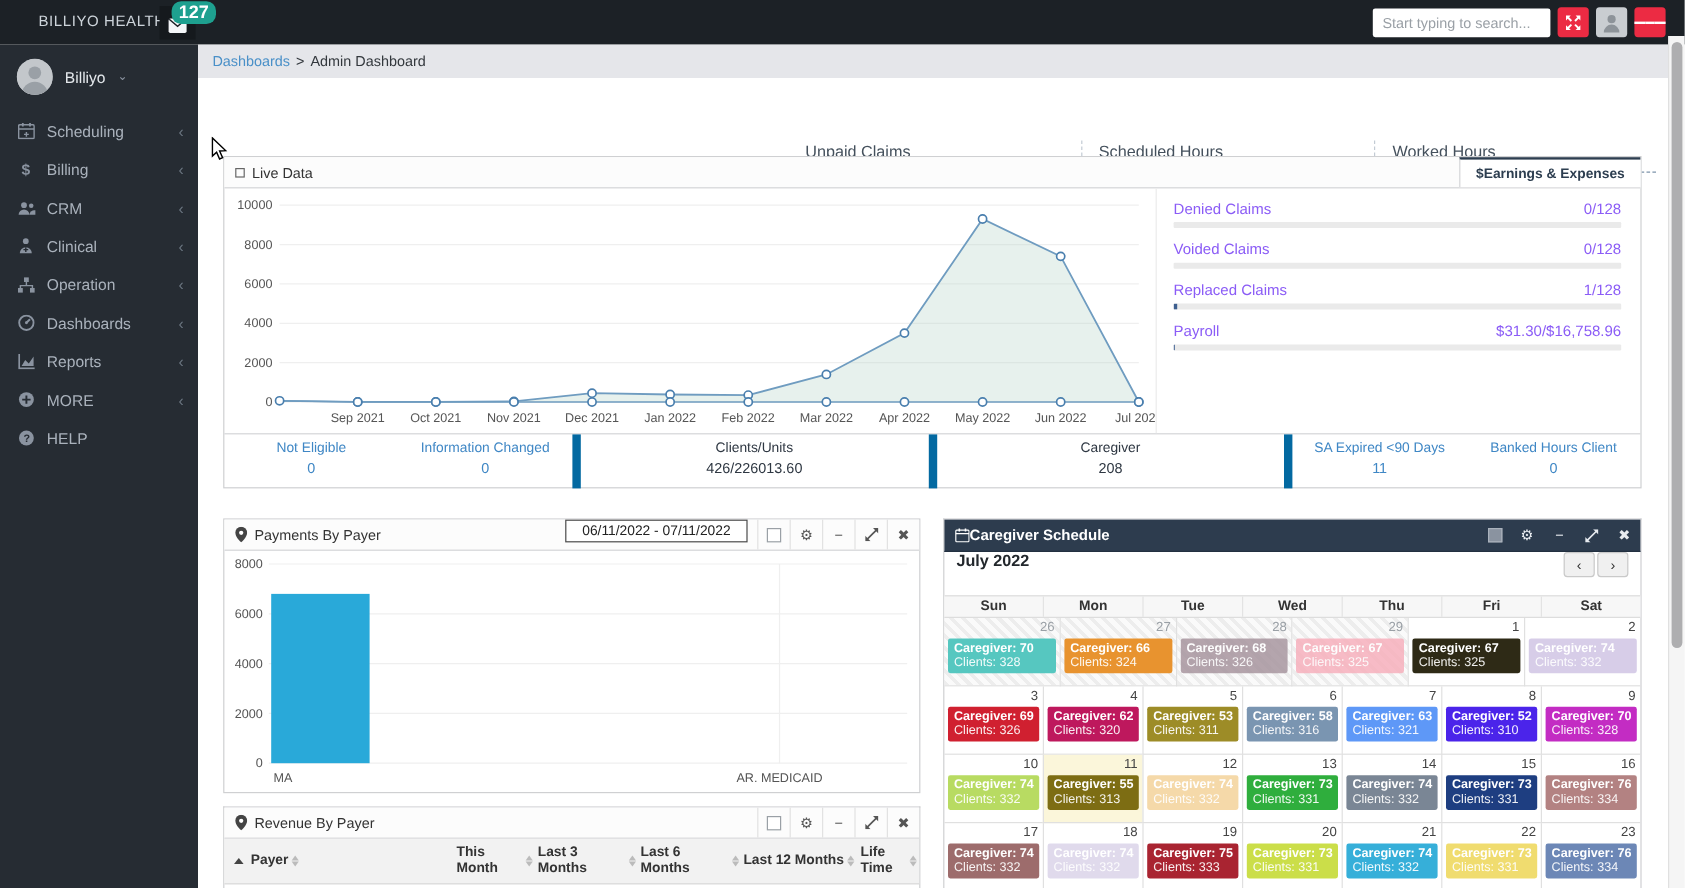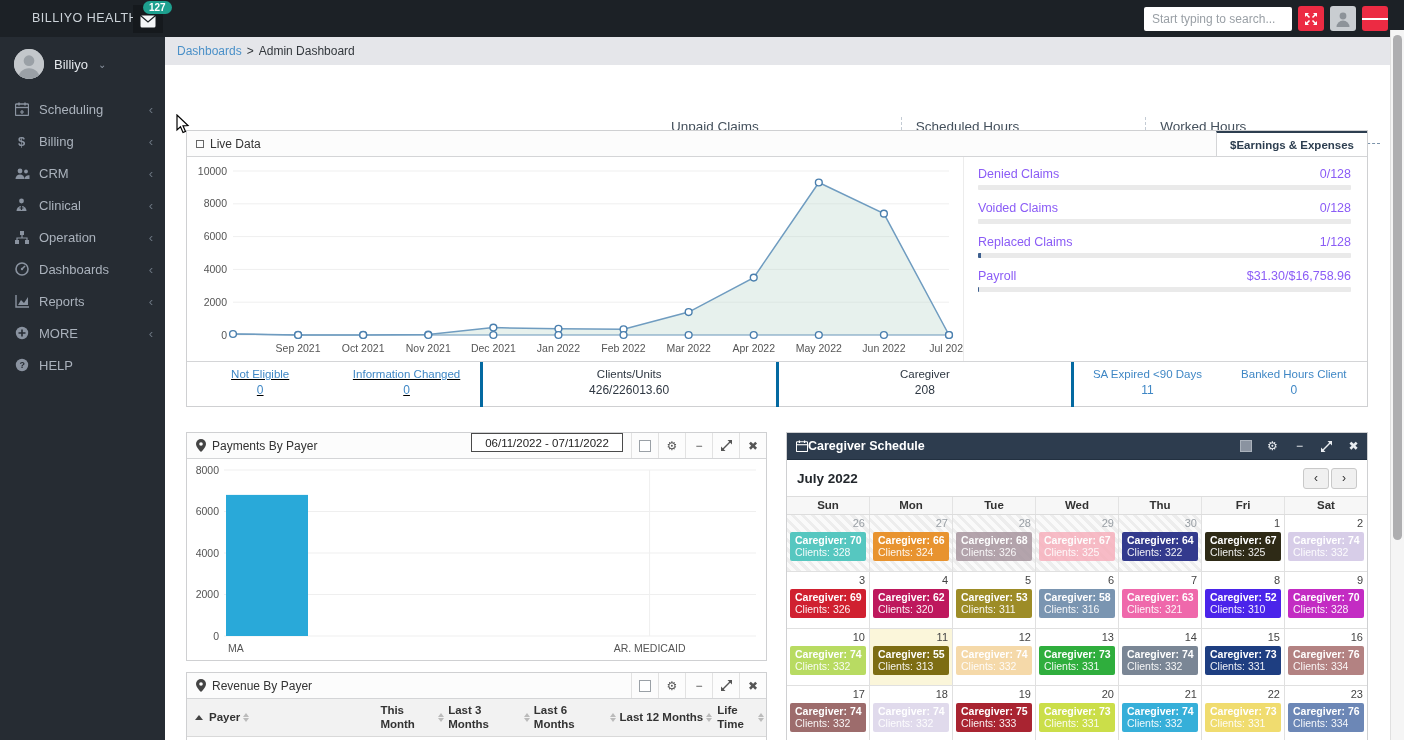--- a/index.html
+++ b/index.html
@@ -3,21 +3,21 @@
 <meta charset="utf-8">
 <style>
   * { margin:0; padding:0; box-sizing:border-box; }
   html,body { width:1404px; height:740px; overflow:hidden; }
   body { font-family:"Liberation Sans","DejaVu Sans",sans-serif; background:#fff; position:relative; }
 
   
   .topbar { position:absolute; left:0; top:0; width:1404px; height:37px; background:#1c2126; z-index:30; }
   .brand { position:absolute; left:32px; top:11px; color:#cdd4da; font-size:12.5px; letter-spacing:.5px; }
   .notif-btn { position:absolute; left:133px; top:5px; width:30px; height:28px; background:#15191d; border:none; cursor:pointer; }
-  .notif-badge { position:absolute; left:10px; top:-4px; background:#1ea08f; color:#fff; font-size:10px; font-weight:bold; padding:1px 6px; border-radius:8px; }
+  .notif-badge { position:absolute; left:10px; top:-4px; background:#1ea08f; color:#fff; font-size:15px; font-weight:bold; padding:1px 6px; border-radius:8px; }
   .tb-right { position:absolute; right:16px; top:6px; display:flex; gap:6px; align-items:center; }
   .search-input { width:148px; height:24px; border:none; border-radius:2px; padding:0 8px; font-size:12px; color:#333; background:#fff; font-family:inherit; }
   .search-input::placeholder { color:#9aa0a6; }
   .tb-btn { width:26px; height:25px; border:none; border-radius:3px; cursor:pointer; display:flex; align-items:center; justify-content:center; }
   .tb-btn.red { background:#ec2b43; }
   .tb-btn.avatar { background:#c9cdd1; }
   .hamburger span { display:block; width:14px; height:2px; background:#fff; margin:2px auto; }
 
   
   .sidebar { position:absolute; left:0; top:37px; width:165px; height:703px; background:#262c33; z-index:20; }
@@ -60,22 +60,22 @@
   #live-panel { left:21px; top:65px; width:1182px; height:277px; }
   .live-tab { margin-left:auto; align-self:stretch; display:flex; align-items:center; padding:0 13px; background:#fff; border-left:1px solid #d4d5d7; border-top:2px solid #2d3e50; font-weight:bold; font-size:11.5px; color:#2d3e50; cursor:pointer; }
   .live-body { display:flex; height:204px; }
   .chart-box { width:776px; padding:4px 0 0 6px; }
   .claims-box { flex:1; border-left:1px solid #ececec; padding:10px 16px 0 14px; }
   .claim-row { margin-bottom:11px; }
   .claim-top { display:flex; justify-content:space-between; font-size:12.5px; color:#8b5cf6; margin-bottom:4px; }
   .claim-bar { height:5px; background:#eaeaea; border-radius:1px; overflow:hidden; }
   .claim-fill { height:100%; background:#3d5f8f; }
   .live-footer { height:46px; border-top:1px solid #d4d5d7; display:flex; }
-  .lf-cell { flex:1; border-left:3px solid #0369a1; display:flex; }
-  .lf-cell:first-child { border-left:none;text-decoration:underline; }
+  .lf-cell { flex:1; border-left:7px solid #0369a1; display:flex; }
+  .lf-cell:first-child { border-left:none; }
   .lf-item { flex:1; text-align:center; padding-top:6px; }
   .lf-label { font-size:11.5px; }
   .lf-value { font-size:12px; margin-top:3px; }
   .lf-link { color:#3f87c5; }
   .lf-dark { color:#2e3742; }
 
   
   #payments-panel { left:21px; top:367px; width:581px; height:229px; }
   .date-input { width:152px; height:19px; border:1px solid #4a4a4a; font-size:11.5px; text-align:center; color:#222; font-family:inherit; margin-right:8px; }
 
@@ -87,21 +87,21 @@
   .sort-glyph i { width:0; height:0; border-left:3.5px solid transparent; border-right:3.5px solid transparent; }
   .sort-glyph i.up { border-bottom:4px solid #bbb; }
   .sort-glyph i.dn { border-top:4px solid #bbb; }
   .sorted-asc { width:0; height:0; border-left:4px solid transparent; border-right:4px solid transparent; border-bottom:5px solid #444; margin:0 4px 0 8px; }
 
   
   #schedule-panel { left:621px; top:367px; width:582px; height:308px; border-bottom:none; }
   .sched-head { height:27px; background:#2d3c4e; border-bottom:1px solid #223040; display:flex; align-items:center; padding-left:9px; color:#fff; font-size:12.5px; font-weight:bold; }
   .sched-head .pctrl { color:#e8ecf0; border-left:none; }
   .sched-head .pcheck { background:#8a93a0; border-color:#aab2bc; }
-  .sched-sub { height:36px; display:flex; align-items:center; padding:0 10px;gap:28px; }
+  .sched-sub { height:36px; display:flex; padding:0 10px;gap:28px; }
   .month-label { font-weight:bold; font-size:13.5px; color:#22272c; }
   .cal-nav { margin-left:auto; display:flex; gap:2px; }
   .cal-nav button { width:26px; height:21px; background:#f0f0f0; border:1px solid #c9c9c9; border-radius:3px; font-size:12px; color:#333; cursor:pointer; line-height:1; }
   .weekday-row { display:flex; height:19px; background:#f7f7f7; border-top:1px solid #ddd; border-bottom:1px solid #ddd; }
   .weekday { flex:1; text-align:center; font-size:11.5px; font-weight:bold; color:#333; padding-top:2px; border-left:1px solid #e3e3e3; }
   .weekday:first-child { border-left:none; }
   .cal-week { display:flex; height:57px; }
   .cal-cell { flex:1; border-left:1px solid #e0e0e0; border-bottom:1px solid #e0e0e0; position:relative; cursor:pointer; overflow:hidden; }
   .cal-cell:first-child { border-left:none; }
   .cal-cell.out { background:repeating-linear-gradient(45deg,#ededed 0 3px,#fafafa 3px 7px); }
@@ -649,27 +649,20 @@
               <div class="l2"><span>Clients:</span> <span>326</span></div>
             </div>
           </div>
           <div class="cal-cell out">
             <span class="cal-date">29</span>
             <div class="cal-badge muted" style="background:#f7aebb">
               <div class="l1"><span>Caregiver:</span> <span>67</span></div>
               <div class="l2"><span>Clients:</span> <span>325</span></div>
             </div>
           </div>
-          <div class="cal-cell out">
-            <span class="cal-date">30</span>
-            <div class="cal-badge" style="background:#333a8d">
-              <div class="l1"><span>Caregiver:</span> <span>64</span></div>
-              <div class="l2"><span>Clients:</span> <span>322</span></div>
-            </div>
-          </div>
           <div class="cal-cell">
             <span class="cal-date">1</span>
             <div class="cal-badge" style="background:#2e2a16">
               <div class="l1"><span>Caregiver:</span> <span>67</span></div>
               <div class="l2"><span>Clients:</span> <span>325</span></div>
             </div>
           </div>
           <div class="cal-cell">
             <span class="cal-date">2</span>
             <div class="cal-badge muted" style="background:#cfc3e4">
@@ -702,21 +695,21 @@
           </div>
           <div class="cal-cell">
             <span class="cal-date">6</span>
             <div class="cal-badge muted" style="background:#5e7ea1">
               <div class="l1"><span>Caregiver:</span> <span>58</span></div>
               <div class="l2"><span>Clients:</span> <span>316</span></div>
             </div>
           </div>
           <div class="cal-cell">
             <span class="cal-date">7</span>
-            <div class="cal-badge muted" style="background:#ec4899">
+            <div class="cal-badge muted" style="background:#3b82f6">
               <div class="l1"><span>Caregiver:</span> <span>63</span></div>
               <div class="l2"><span>Clients:</span> <span>321</span></div>
             </div>
           </div>
           <div class="cal-cell">
             <span class="cal-date">8</span>
             <div class="cal-badge" style="background:#4b24ea">
               <div class="l1"><span>Caregiver:</span> <span>52</span></div>
               <div class="l2"><span>Clients:</span> <span>310</span></div>
             </div>

